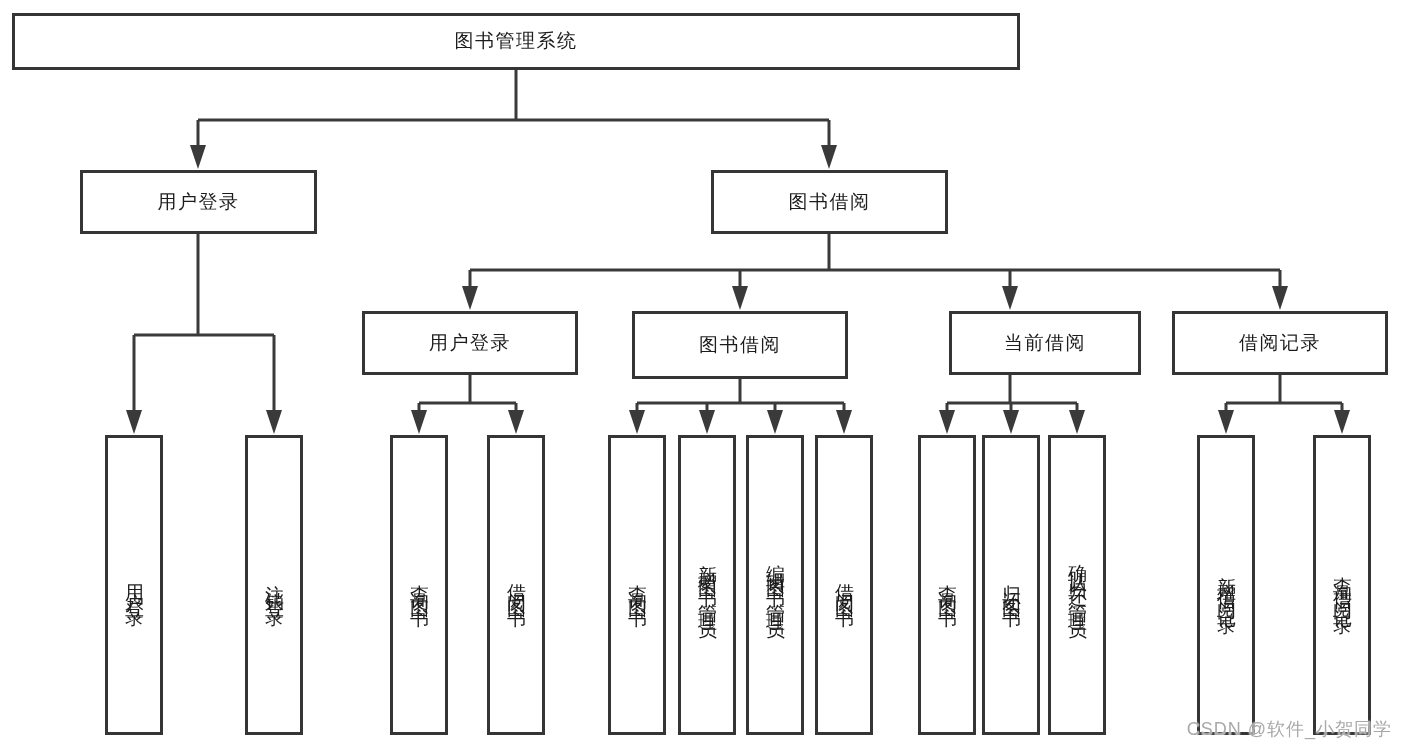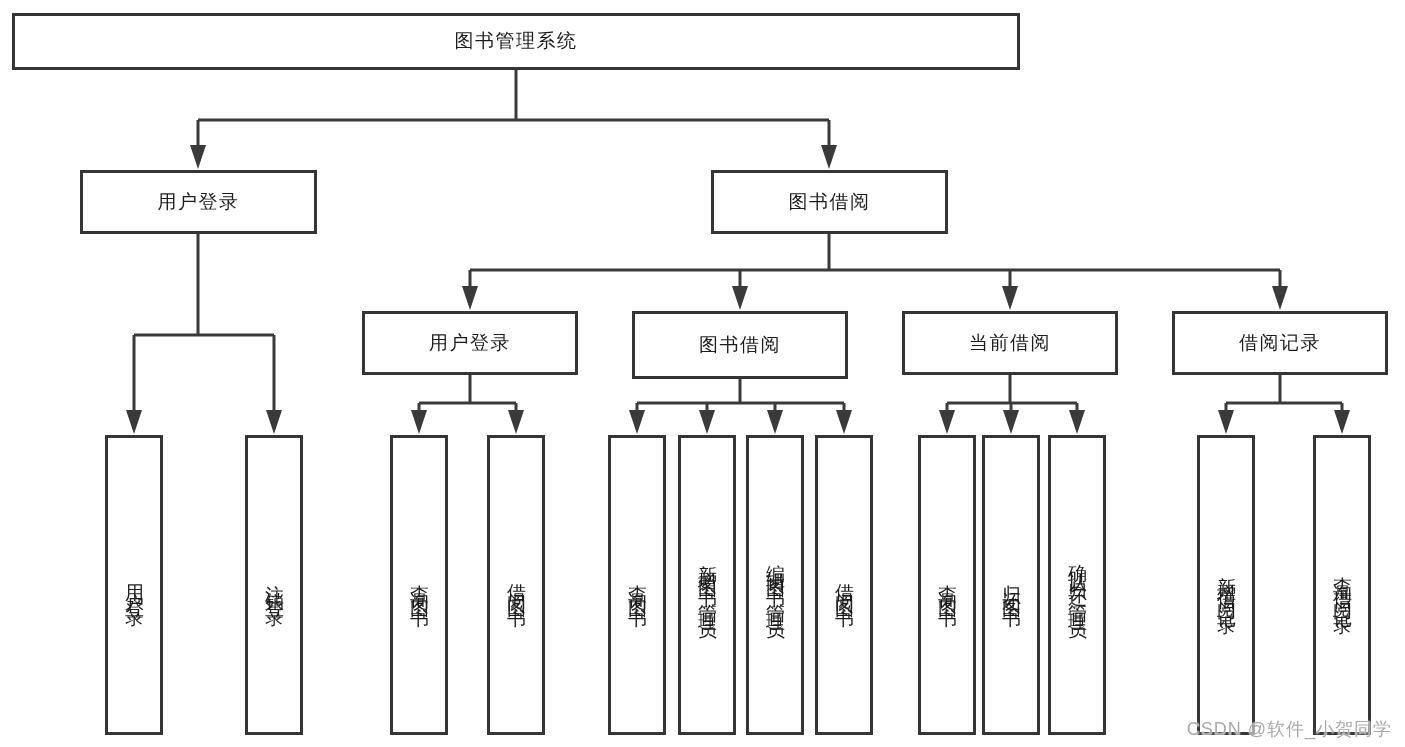--- a/index.html
+++ b/index.html
@@ -68,21 +68,21 @@
     </g>
   </svg>
 
   <div class="box h" style="left:12px;top:13px;width:1008px;height:57px;">图书管理系统</div>
 
   <div class="box h" style="left:80px;top:170px;width:237px;height:64px;">用户登录</div>
   <div class="box h" style="left:711px;top:170px;width:237px;height:64px;">图书借阅</div>
 
   <div class="box h" style="left:362px;top:311px;width:216px;height:64px;">用户登录</div>
   <div class="box h" style="left:632px;top:311px;width:216px;height:68px;">图书借阅</div>
-  <div class="box h" style="left:902px;top:311px;width:216px;height:64px;">当前借阅</div>
+  <div class="box h" style="left:949px;top:311px;width:192px;height:64px;">当前借阅</div>
   <div class="box h" style="left:1172px;top:311px;width:216px;height:64px;">借阅记录</div>
 
   <div class="box v" style="left:105px;top:435px;width:58px;height:300px;">用户登录</div>
   <div class="box v" style="left:245px;top:435px;width:58px;height:300px;">注销登录</div>
 
   <div class="box v" style="left:390px;top:435px;width:58px;height:300px;">查询图书</div>
   <div class="box v" style="left:487px;top:435px;width:58px;height:300px;">借阅图书</div>
 
   <div class="box v" style="left:608px;top:435px;width:58px;height:300px;">查询图书</div>
   <div class="box v" style="left:678px;top:435px;width:58px;height:300px;">新增图书（管理员）</div>

